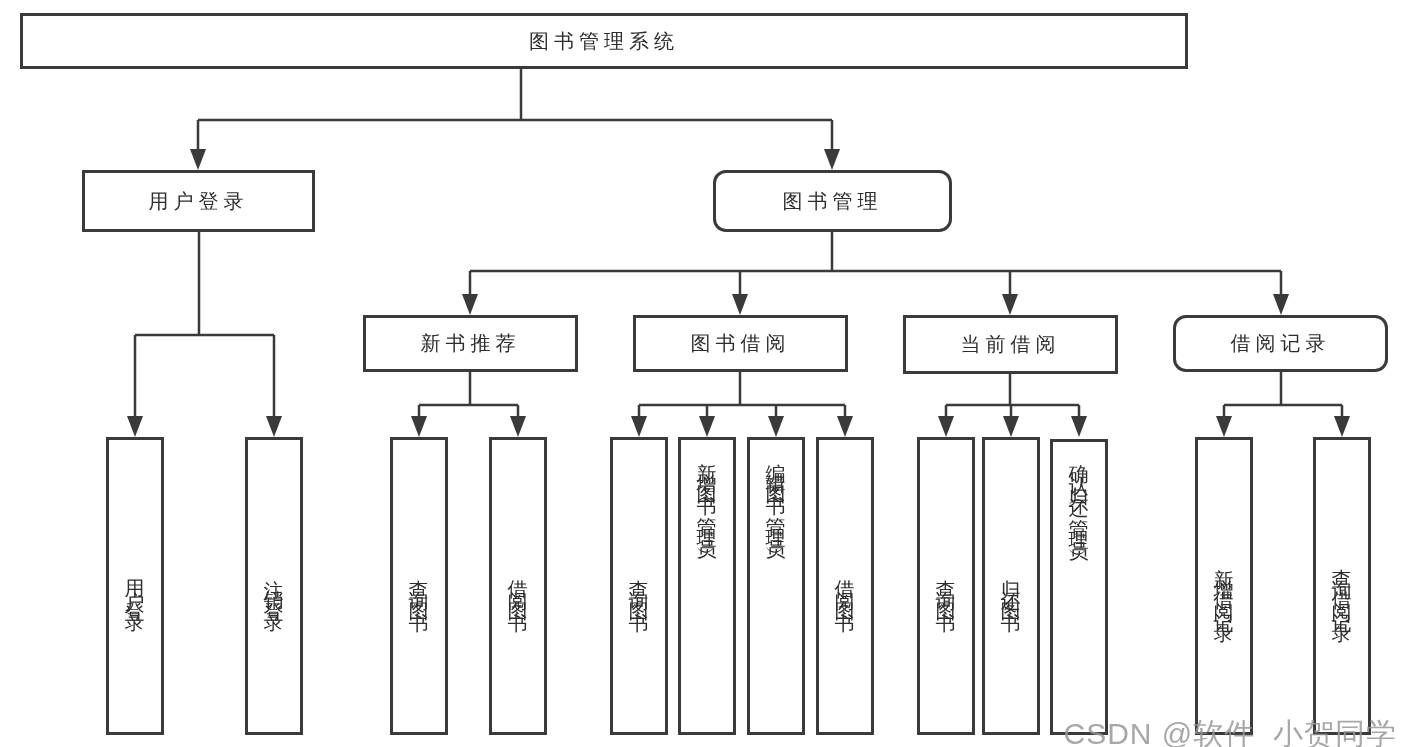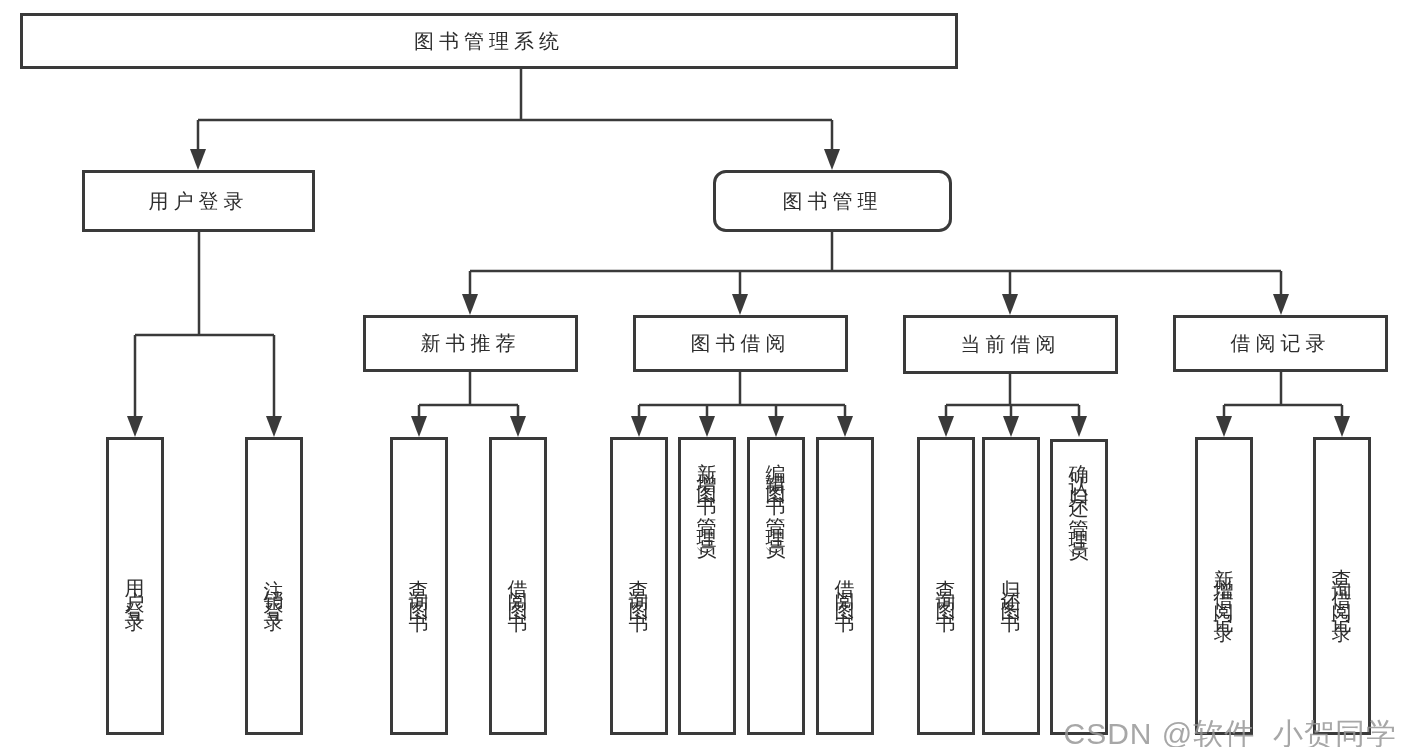--- a/index.html
+++ b/index.html
@@ -104,29 +104,29 @@
       <polygon points="768,416 784,416 776,437"></polygon>
       <polygon points="837,416 853,416 845,437"></polygon>
       <polygon points="938,416 954,416 946,437"></polygon>
       <polygon points="1003,416 1019,416 1011,437"></polygon>
       <polygon points="1071,416 1087,416 1079,437"></polygon>
       <polygon points="1216,416 1232,416 1224,437"></polygon>
       <polygon points="1334,416 1350,416 1342,437"></polygon>
     </g>
   </svg>
 
-  <div class="node node-h" style="left:20px; top:13px; width:938px; height:56px;">图书管理系统</div>
+  <div class="node node-h" style="left:20px; top:13px; width:1168px; height:56px;">图书管理系统</div>
 
   <div class="node node-h" style="left:82px; top:170px; width:233px; height:62px;">用户登录</div>
   <div class="node node-h" style="left:713px; top:170px; width:239px; height:62px;border-radius:13px;">图书管理</div>
 
   <div class="node node-h" style="left:363px; top:315px; width:215px; height:57px;">新书推荐</div>
   <div class="node node-h" style="left:633px; top:315px; width:215px; height:57px;">图书借阅</div>
   <div class="node node-h" style="left:903px; top:315px; width:215px; height:59px;">当前借阅</div>
-  <div class="node node-h" style="left:1173px; top:315px; width:215px; height:57px;">借阅记录</div>
+  <div class="node node-h" style="left:1173px; top:315px; width:215px; height:57px;border-radius:13px;">借阅记录</div>
 
   <div class="node node-v" style="left:106px; top:437px; width:58px; height:298px;">
     <span class="vtext">用户登录</span>
   </div>
   <div class="node node-v" style="left:245px; top:437px; width:58px; height:298px;">
     <span class="vtext">注销登录</span>
   </div>
 
   <div class="node node-v" style="left:390px; top:437px; width:58px; height:298px;">
     <span class="vtext">查询图书</span>

